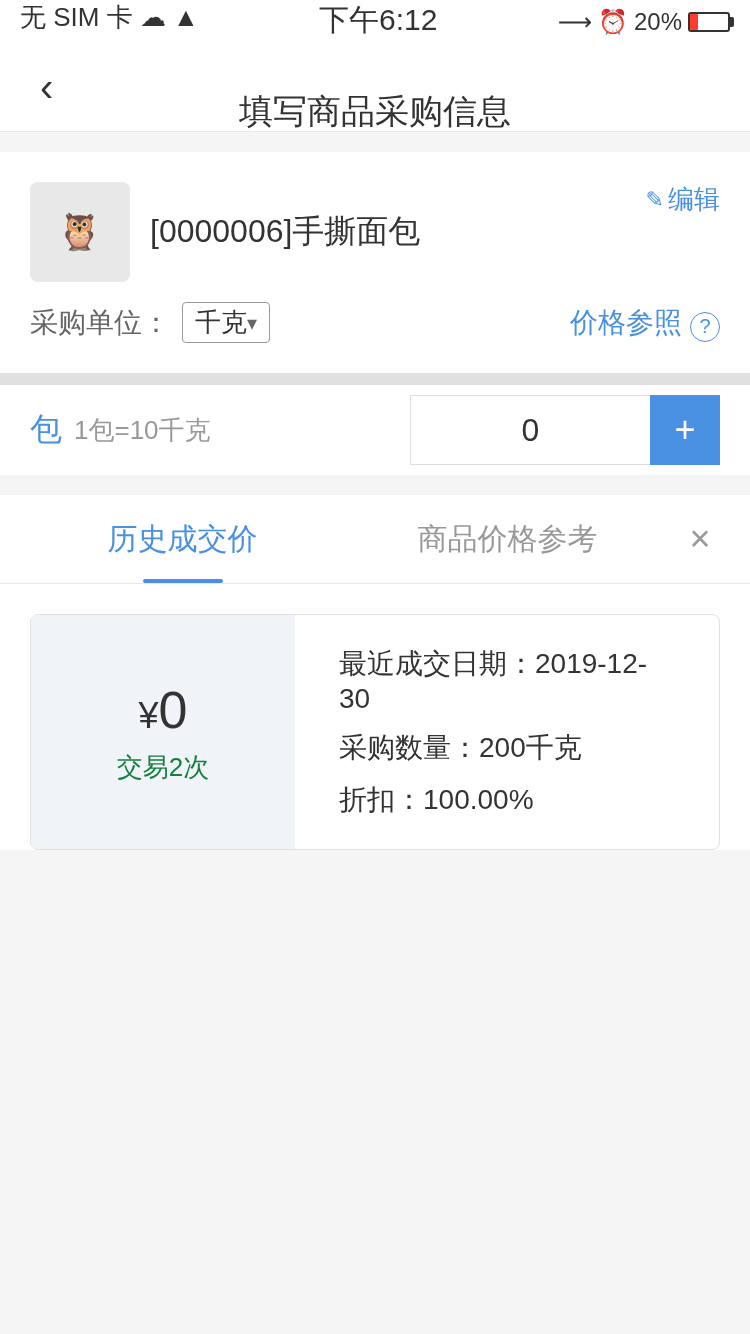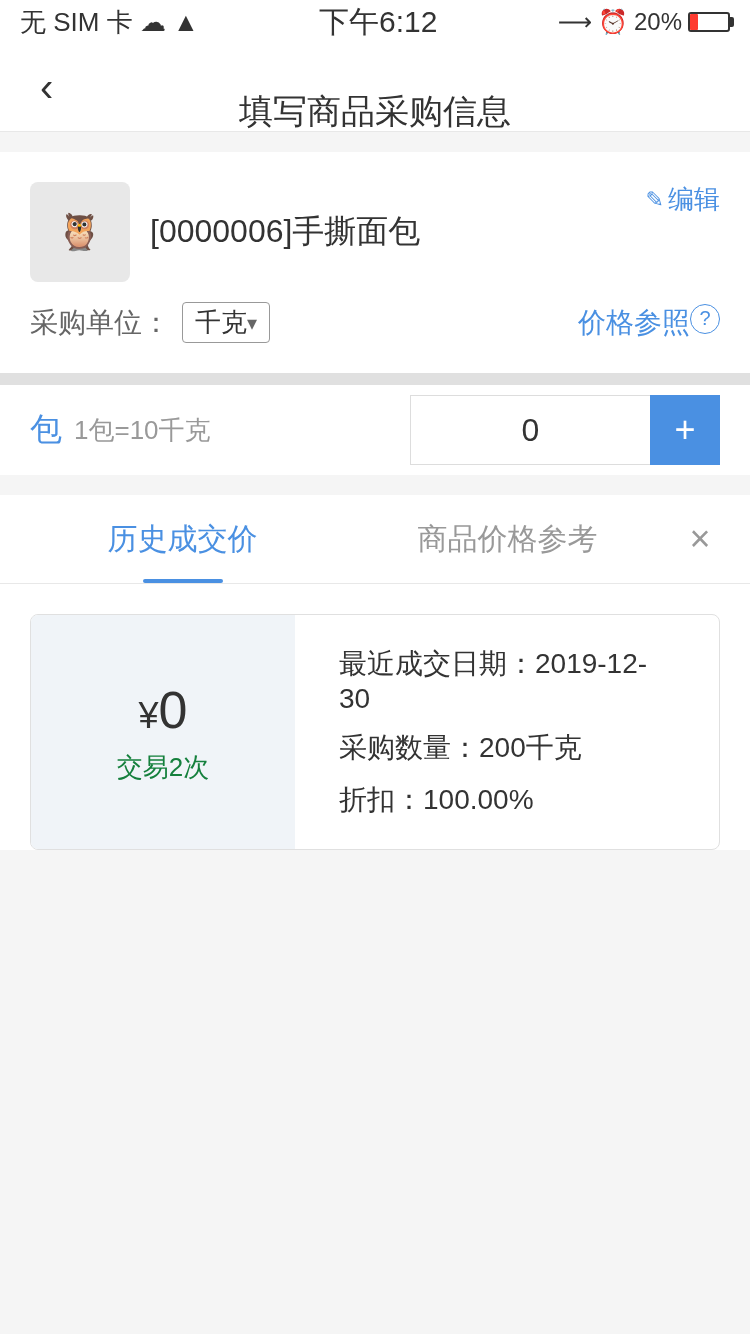--- a/index.html
+++ b/index.html
@@ -10,21 +10,20 @@
       font-family: -apple-system, "PingFang SC", "Helvetica Neue", Arial, sans-serif;
       background: #f5f5f5;
       overflow-x: hidden;
     }
 
     
     .status-bar {
       height: 44px;
       background: #fff;
       display: flex;
-      align-items: center;
       justify-content: space-between;
       padding: 0 20px;
       font-size: 28px;
     }
     .status-left {
       font-size: 26px;
       color: #333;
     }
     .status-center {
       font-size: 30px;
@@ -161,22 +160,22 @@
       gap: 0;
     }
     .dropdown-arrow {
       font-size: 20px;
       color: #666;
     }
     .price-ref {
       font-size: 28px;
       color: #4a90e2;
       display: flex;
-      align-items: flex-start;
-      gap: 0;
+      align-items: flex-end;
+      gap: 8px;
     }
     .help-circle {
       width: 30px;
       height: 30px;
       border: 1.5px solid #4a90e2;
       border-radius: 50%;
       display: flex;
       align-items: center;
       justify-content: center;
       font-size: 20px;

